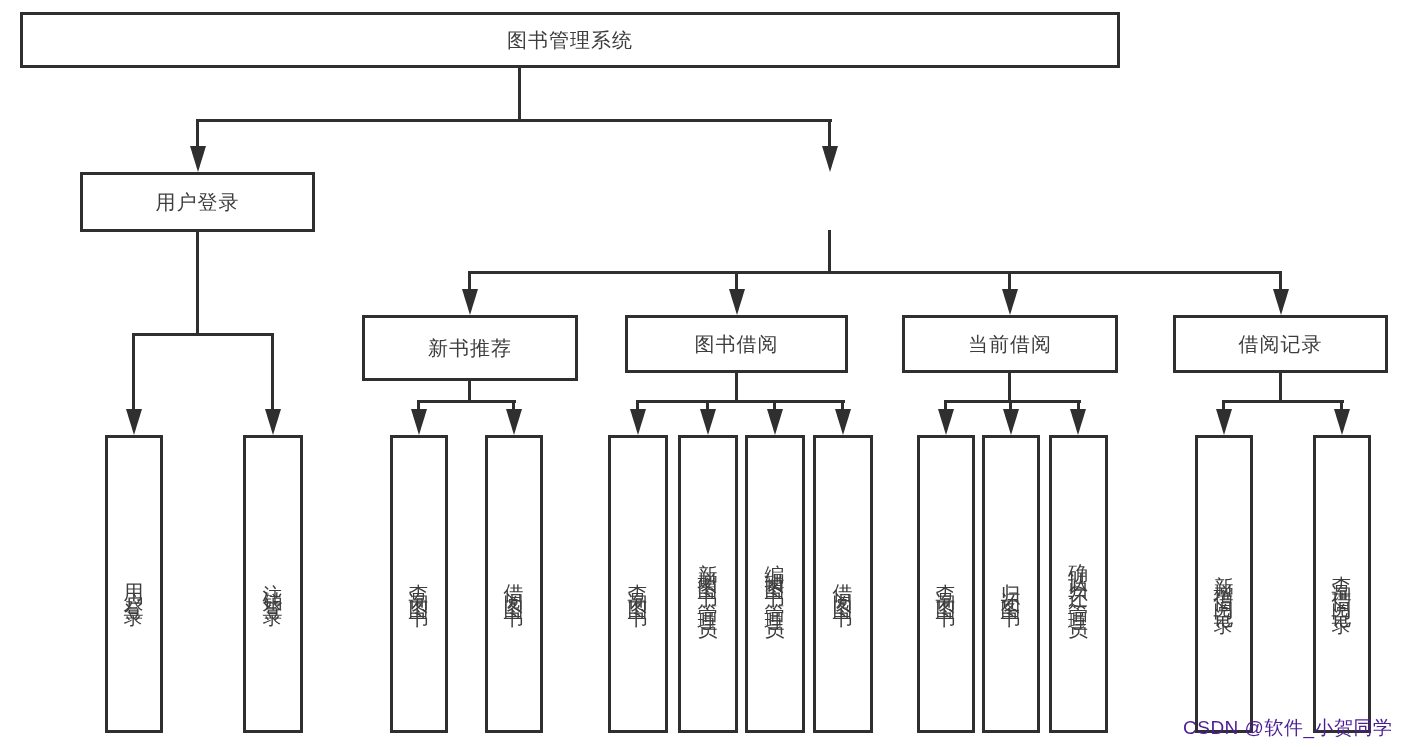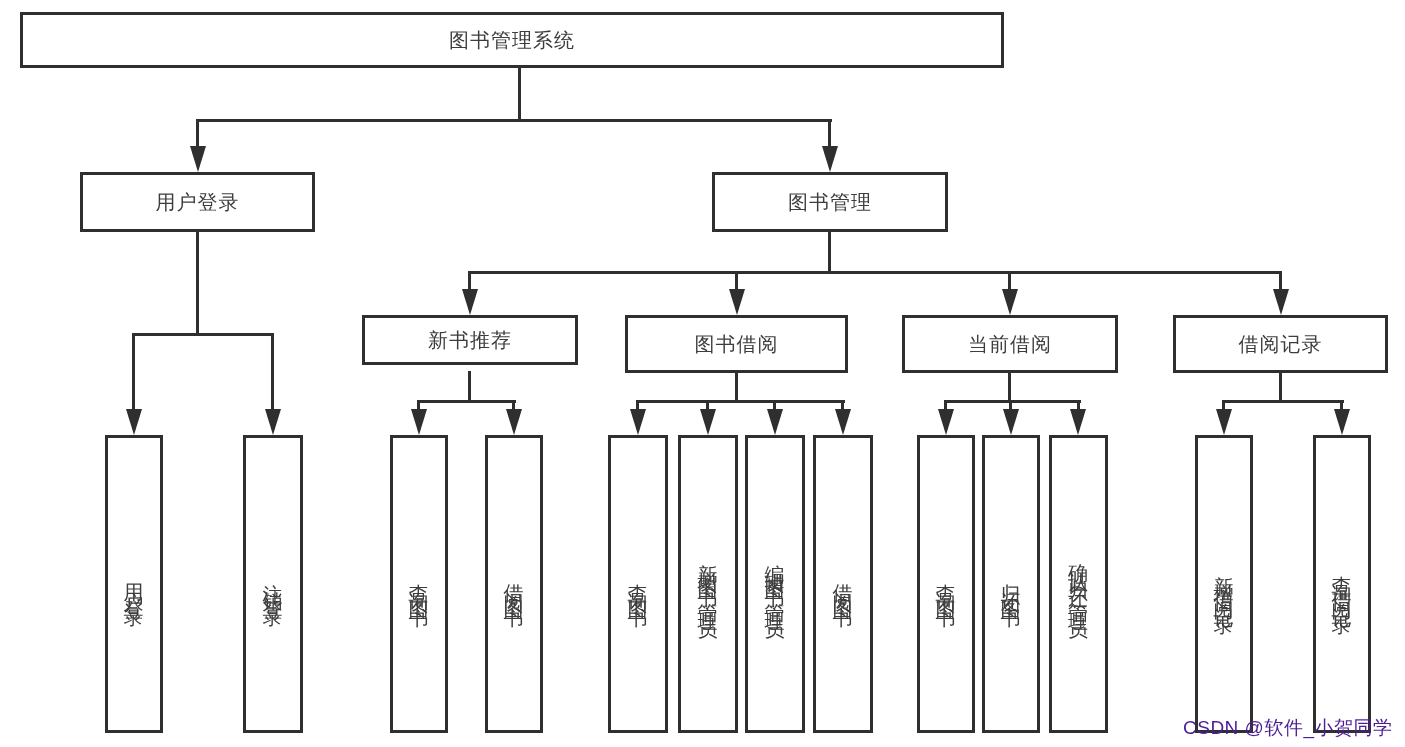--- a/index.html
+++ b/index.html
@@ -32,26 +32,25 @@
     position:absolute; left:1183px; top:715px;
     font-size:19px; color:#4c1d95; letter-spacing:0.5px; z-index:3;
     white-space:nowrap;
   }
 </style>
 </head>
 <body>
 
 <div class="canvas">
 
-  <div class="node" style="left:20px; top:12px; width:984px; height:56px;">图书管理系统</div>
+  <div class="node" style="left:20px; top:12px; width:1100px; height:56px;">图书管理系统</div>
 
   <div class="node" style="left:80px; top:172px; width:235px; height:60px;">用户登录</div>
-  <div class="node" style="left:712px; top:172px; width:236px; height:60px;">图书管理</div>
 
-  <div class="node" style="left:362px; top:315px; width:216px; height:50px;">新书推荐</div>
+  <div class="node" style="left:362px; top:315px; width:216px; height:66px;">新书推荐</div>
   <div class="node" style="left:625px; top:315px; width:223px; height:58px;">图书借阅</div>
   <div class="node" style="left:902px; top:315px; width:216px; height:58px;">当前借阅</div>
   <div class="node" style="left:1173px; top:315px; width:215px; height:58px;">借阅记录</div>
 
   <div class="node vnode" style="left:105px; top:435px; width:58px; height:298px;">用户登录</div>
   <div class="node vnode" style="left:243px; top:435px; width:60px; height:298px;">注销登录</div>
 
   <div class="node vnode" style="left:390px; top:435px; width:58px; height:298px;">查询图书</div>
   <div class="node vnode" style="left:485px; top:435px; width:58px; height:298px;">借阅图书</div>
 

